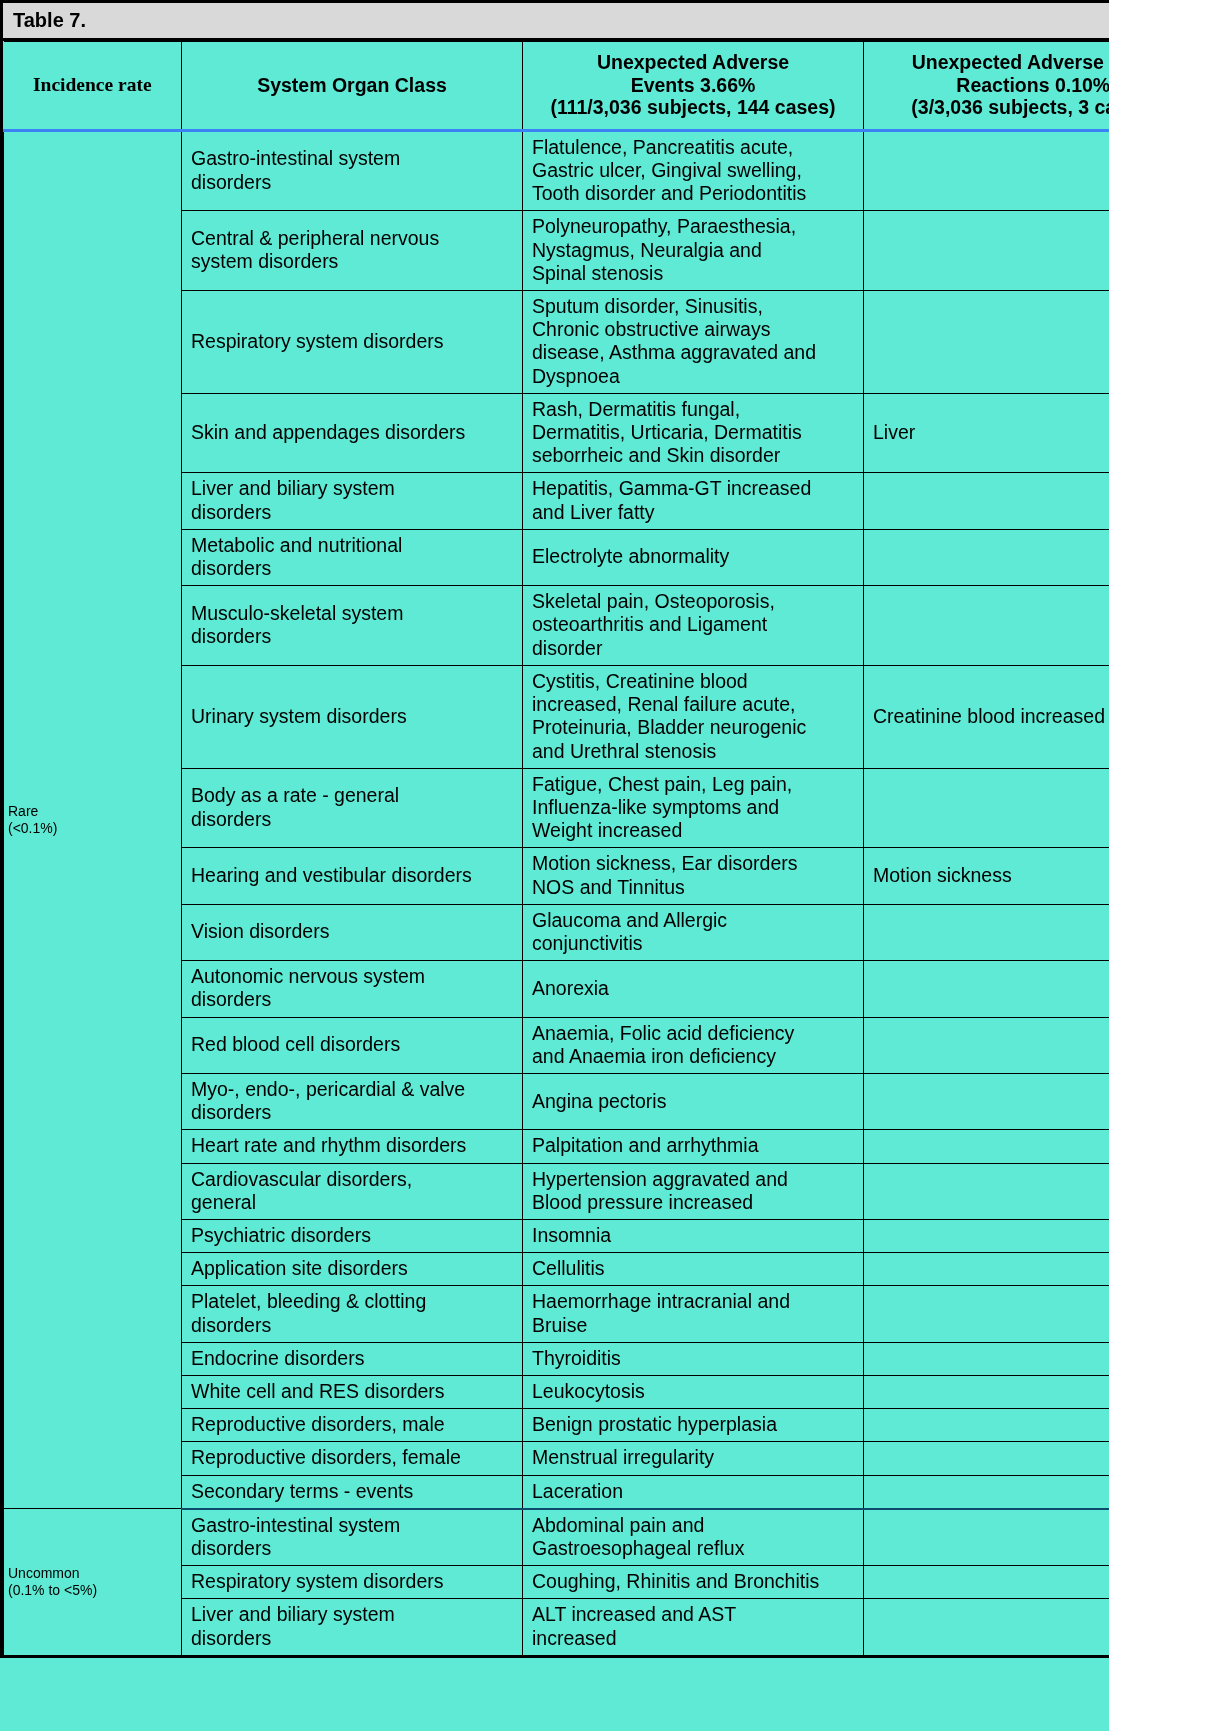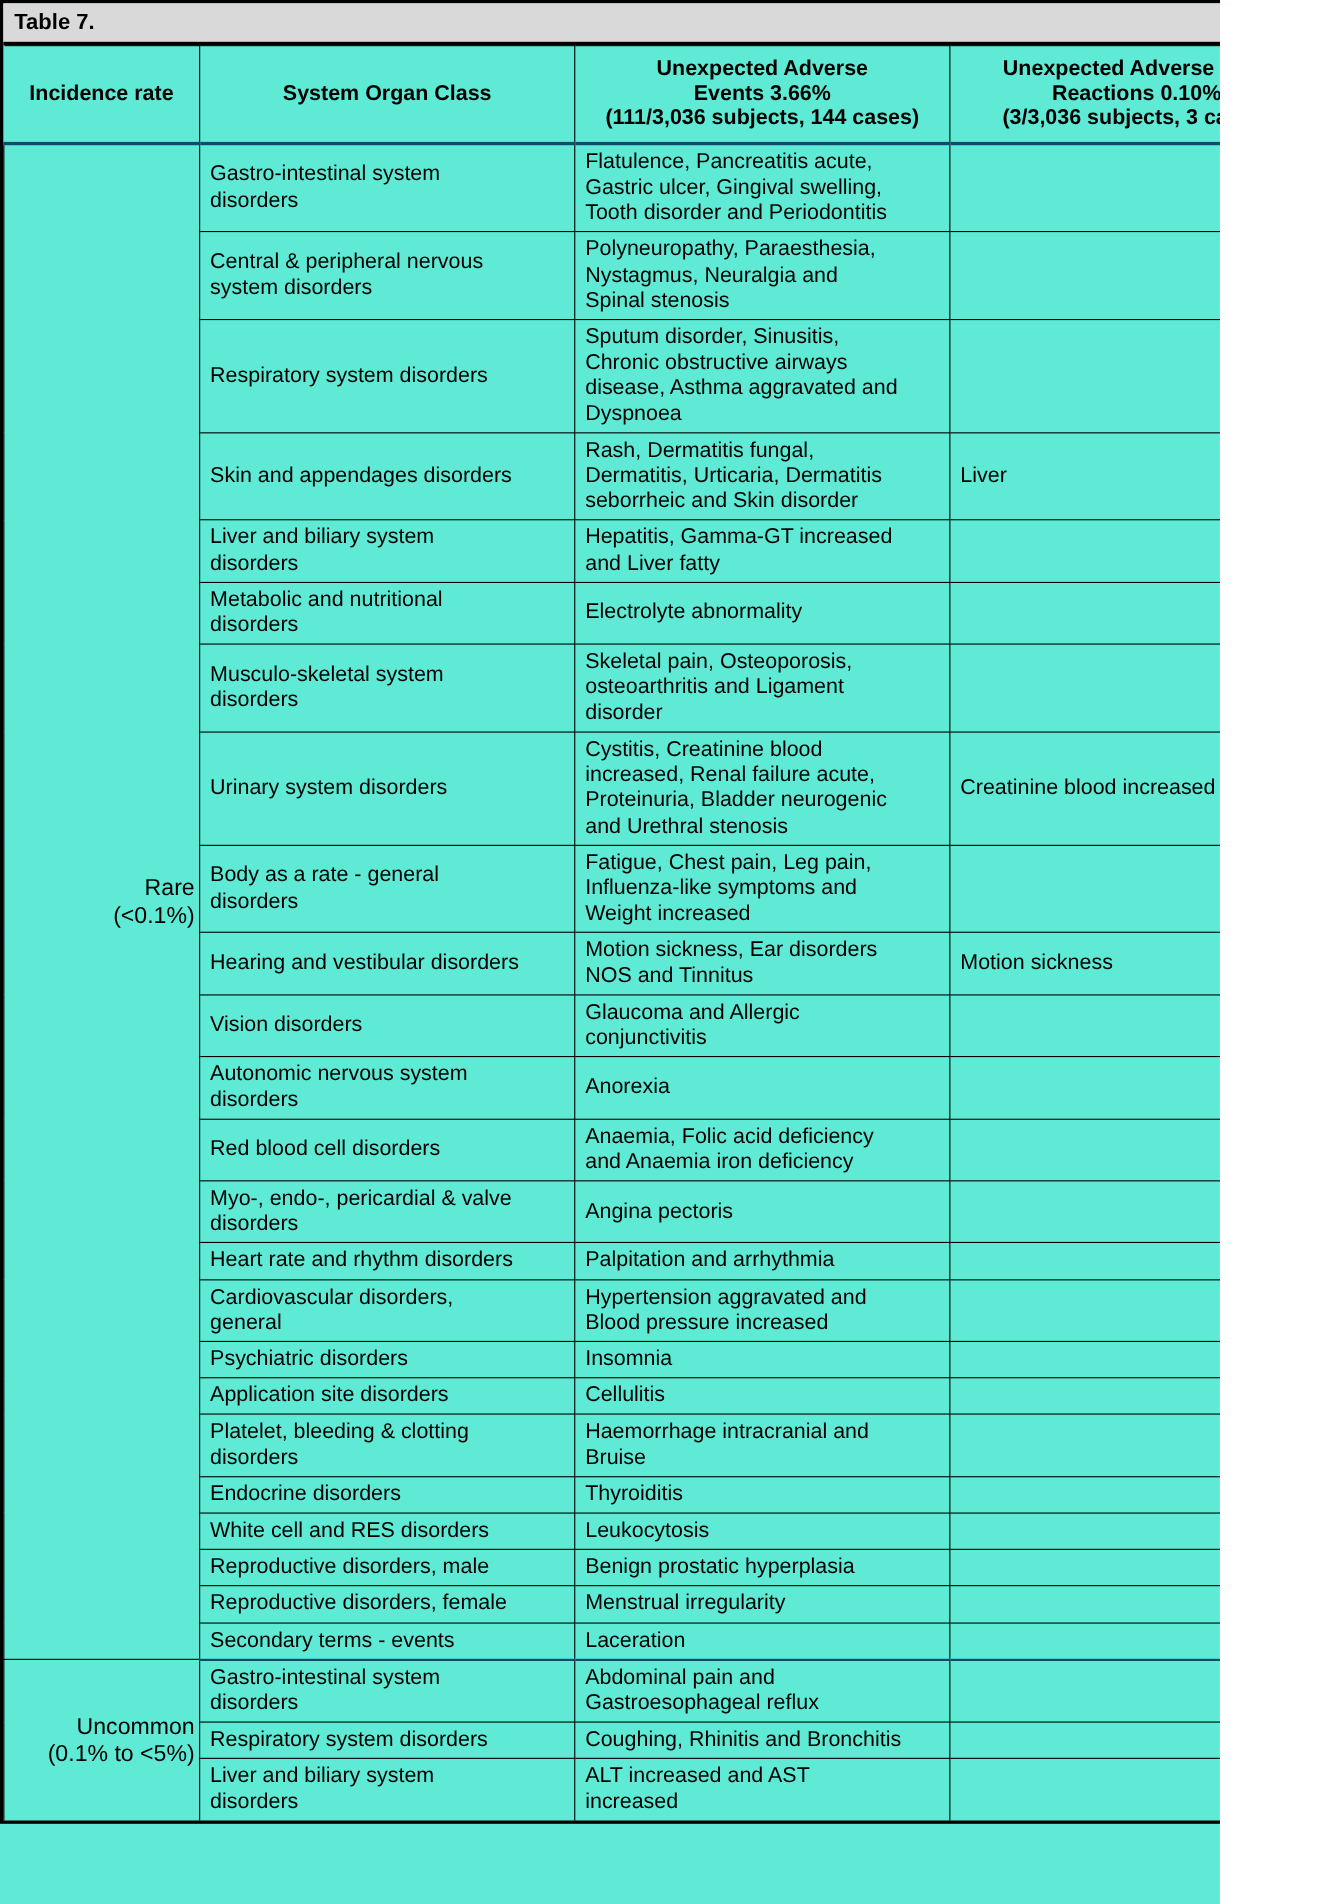--- a/index.html
+++ b/index.html
@@ -46,35 +46,35 @@
   table.t7 col.c-soc    { width: 341px; }
   table.t7 col.c-uae    { width: 341px; }
   table.t7 col.c-uadr   { width: 339px; }
 
   table.t7 th, table.t7 td {
     border: 1px solid #000000;
     vertical-align: middle;
     color: #000000;
   }
   table.t7 thead th {
-    border-bottom: 3px solid #0c4a6e;
+    border-bottom: 3px solid #3b82f6;
     font-weight: bold;
     text-align: center;
     line-height: 1.16;
     padding: 9px 6px 10px 6px;
     font-size: 19.5px;
   }
-  table.t7 thead th.h-inc { border-left: none; }
+  table.t7 thead th.h-inc { border-left: none; font-family: Liberation Serif, serif; }
   table.t7 thead th.h-uadr { border-right: none; }
 
   td.cell-incidence {
-    text-align: right;
+    text-align: left;
     line-height: 1.2;
     font-weight: normal;
-    font-size: 21px;
+    font-size: 14px;
     border-left: none;
     border-top: none;
     border-bottom: 3px solid #000000;
     padding: 4px 4px;
   }
   td.cell-incidence.last-group {
     border-bottom: none;
     margin-left: 12px;
   }
   td.cell-soc, td.cell-uae, td.cell-uadr {

